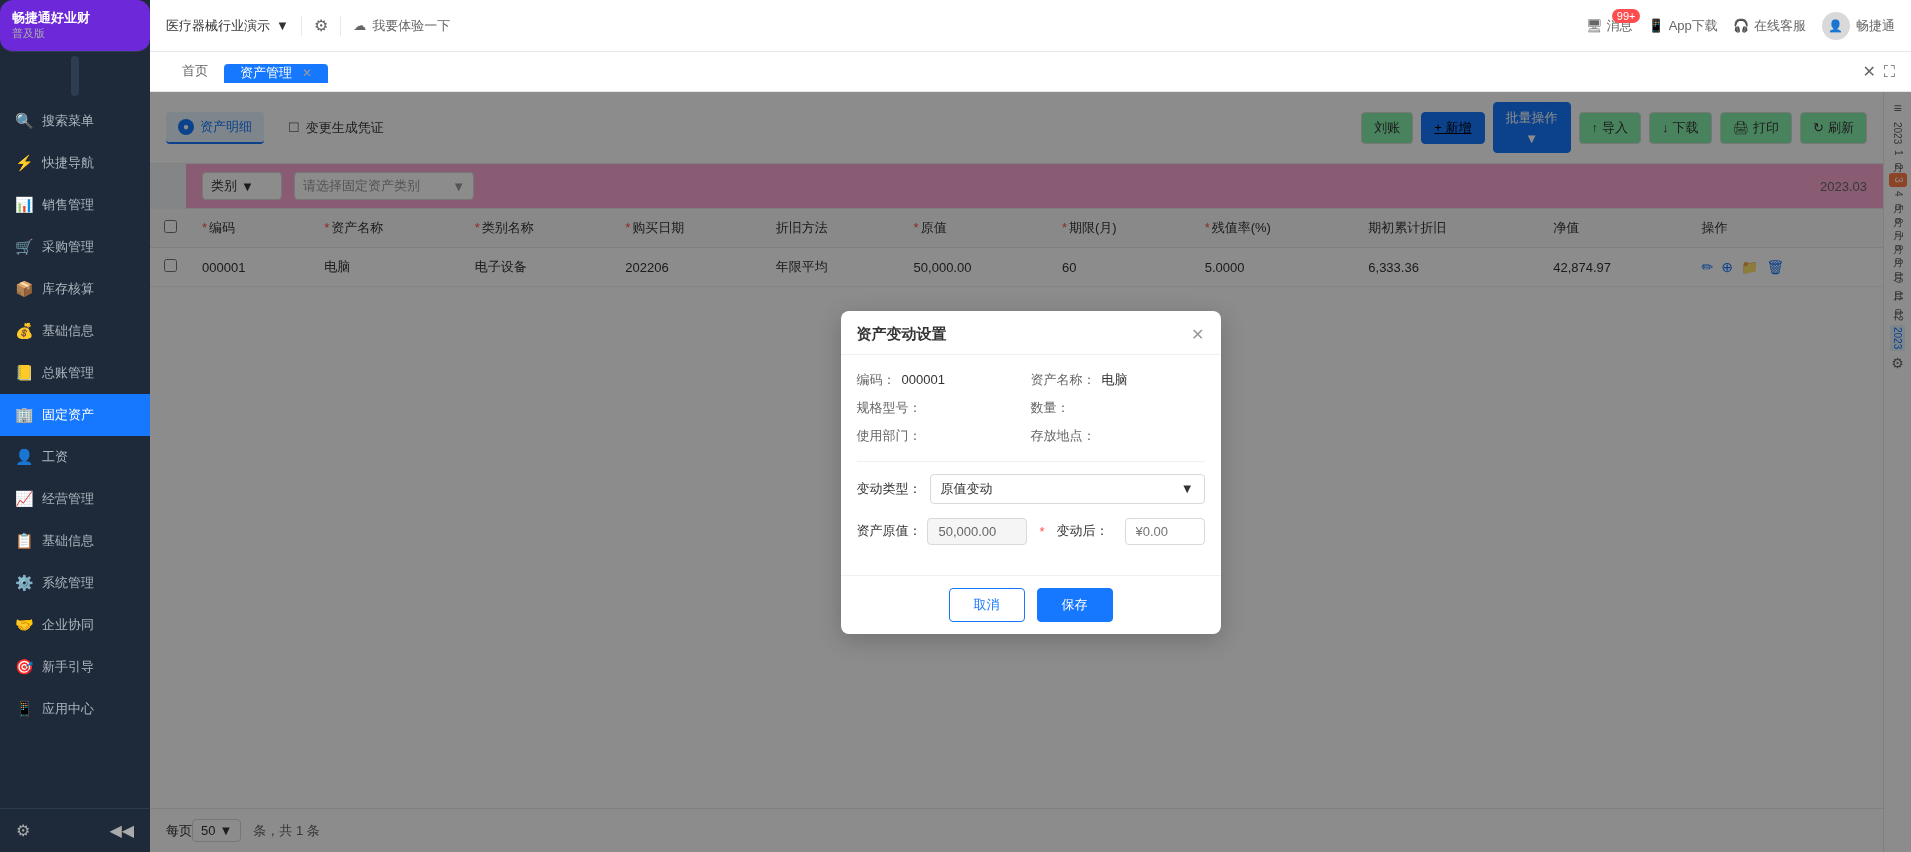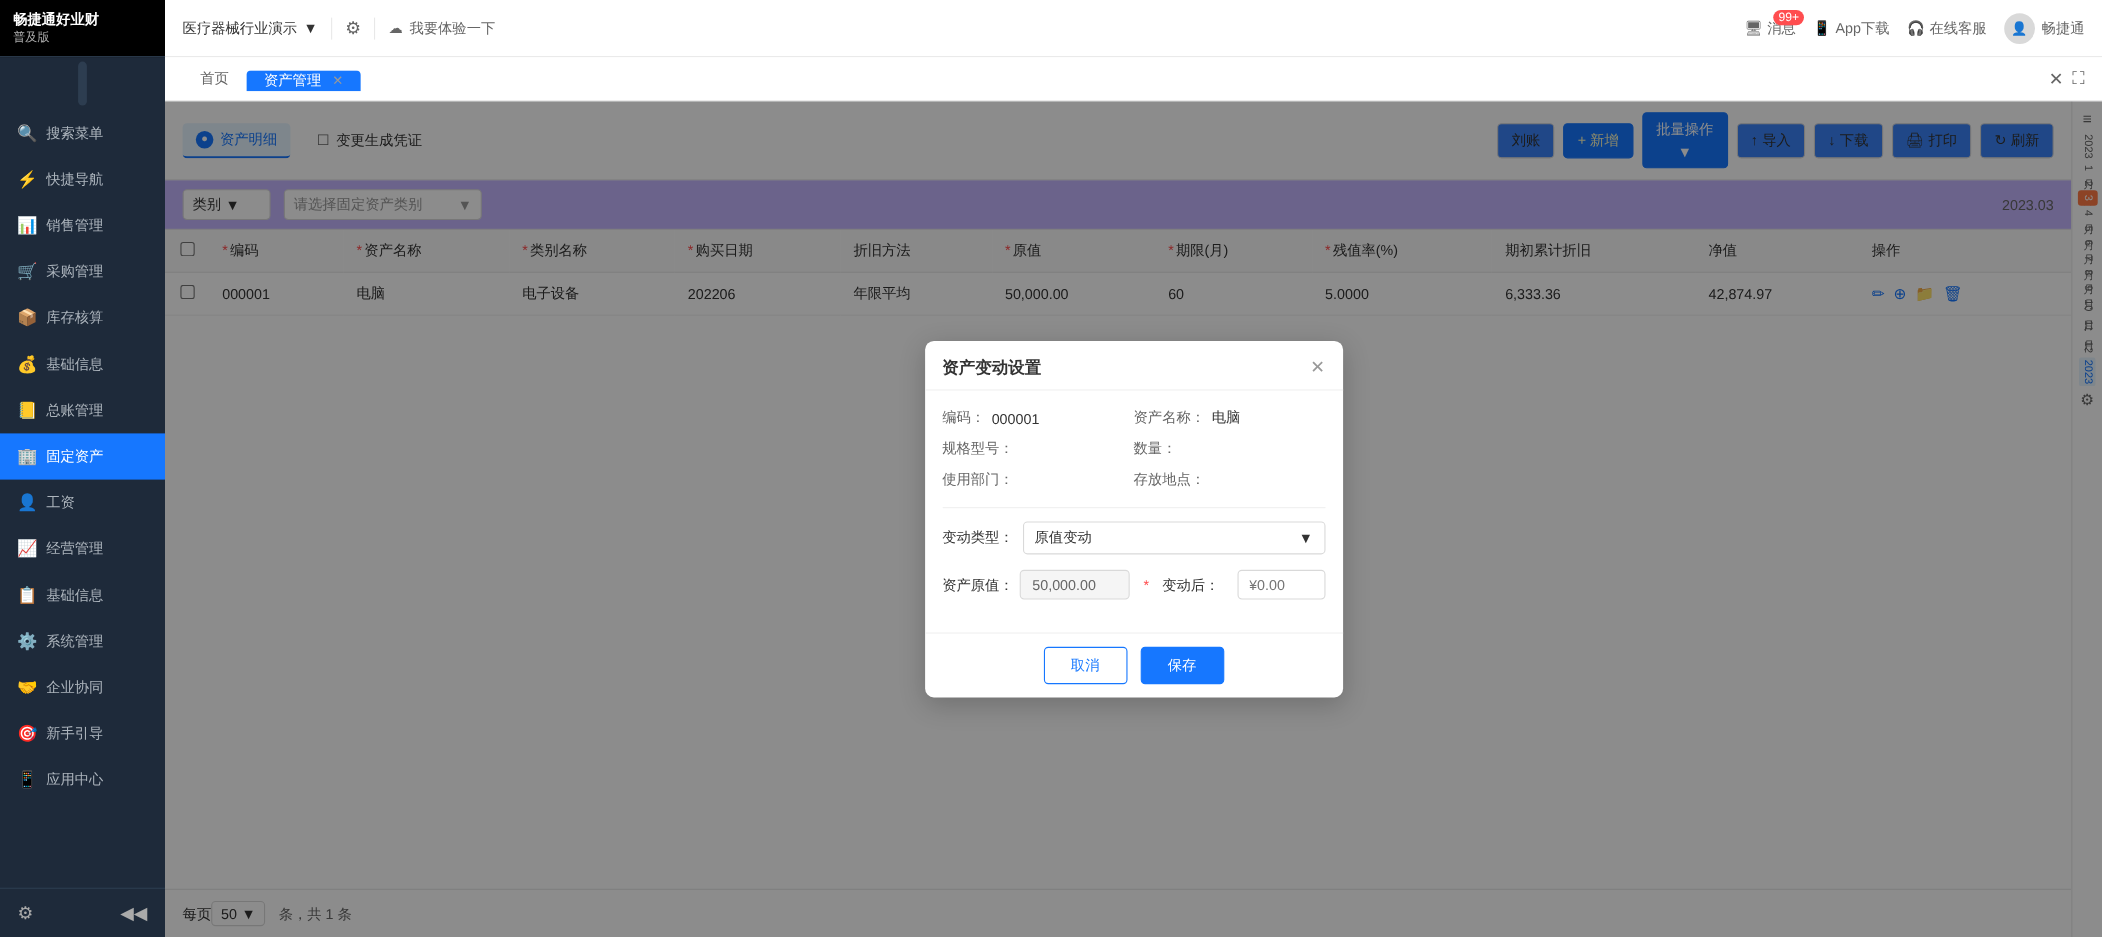--- a/index.html
+++ b/index.html
@@ -3,21 +3,21 @@
   <meta charset="utf-8">
   <style>
     * { box-sizing: border-box; margin: 0; padding: 0; }
     body { font-family: 'Microsoft YaHei', Arial, sans-serif; font-size: 13px; background: #f0f2f5; color: #333; overflow: hidden; }
     
     
     .app-container { display: flex; height: 852px; width: 1911px; overflow: hidden; }
     
     
     .sidebar { width: 150px; background: #1e2a3a; color: #ccc; display: flex; flex-direction: column; height: 100%; flex-shrink: 0; }
-    .sidebar-logo { background: #000000; padding: 10px 12px; display: flex; align-items: center; gap: 8px; border-bottom: 1px solid #2d3d50; height: 52px; }
+    .sidebar-logo { background: #6d28d9; padding: 10px 12px; display: flex; align-items: center; gap: 8px; border-bottom: 1px solid #2d3d50; height: 52px; border-radius: 13px; }
     .sidebar-logo-text { color: #fff; font-size: 13px; font-weight: bold; line-height: 1.3; }
     .sidebar-logo-sub { color: #aaa; font-size: 11px; }
     .sidebar-scroll { overflow-y: auto; flex: 1; }
     .sidebar-item { display: flex; align-items: center; gap: 8px; padding: 12px 16px; cursor: pointer; color: #adb5bd; font-size: 13px; }
     .sidebar-item.active { background: #1677ff; color: #fff; }
     .sidebar-item-icon { width: 18px; height: 18px; display: flex; align-items: center; justify-content: center; font-size: 15px; flex-shrink: 0; }
     .sidebar-footer { padding: 12px 16px; display: flex; justify-content: space-between; align-items: center; border-top: 1px solid #2d3d50; }
     .sidebar-footer-icon { color: #aaa; cursor: pointer; font-size: 16px; }
 
     
@@ -49,26 +49,26 @@
     
     .asset-content { flex: 1; background: #f0f2f5; overflow: hidden; display: flex; flex-direction: column; }
     
     
     .content-toolbar { background: #fff; padding: 10px 16px; display: flex; align-items: center; gap: 12px; border-bottom: 1px solid #e8e8e8; }
     .toolbar-tab { display: flex; align-items: center; gap: 6px; padding: 6px 12px; cursor: pointer; color: #333; font-size: 13px; border-radius: 4px; }
     .toolbar-tab.active { background: #e6f4ff; color: #1677ff; border-bottom: 2px solid #1677ff; }
     .toolbar-tab-icon { width: 16px; height: 16px; background: #1677ff; border-radius: 50%; display: flex; align-items: center; justify-content: center; color: #fff; font-size: 10px; }
     .toolbar-right { margin-left: auto; display: flex; align-items: center; gap: 8px; }
     .btn { padding: 6px 12px; border-radius: 4px; cursor: pointer; font-size: 13px; border: 1px solid #d9d9d9; background: #fff; color: #333; display: flex; align-items: center; gap: 4px; }
-    .btn-primary { background: #1677ff; color: #fef9c3; border-color: #1677ff; }
-    .btn-default { background: #3b82f6; color: #333; border: 1px solid #d9d9d9; }
+    .btn-primary { background: #1677ff; color: #000000; border-color: #1677ff; text-decoration: underline; }
+    .btn-default { background: #86efac; color: #333; border: 1px solid #d9d9d9; }
     .btn-batch { background: #1677ff; color: #fff; border-color: #1677ff; display: flex; align-items: center; gap: 4px; flex-direction: column; }
 
     
-    .filter-bar { background: #c4b5fd; padding: 8px 16px; display: flex; align-items: center; gap: 12px; border-bottom: 1px solid #e8e8e8; }
+    .filter-bar { background: #f9a8d4; padding: 8px 16px; display: flex; align-items: center; gap: 12px; border-bottom: 1px solid #e8e8e8; margin-left: 36px; }
     .filter-select { display: flex; align-items: center; gap: 4px; border: 1px solid #d9d9d9; border-radius: 4px; padding: 4px 8px; font-size: 13px; cursor: pointer; background: #fff; min-width: 80px; }
     .filter-select-large { min-width: 180px; display: flex; align-items: center; gap: 4px; border: 1px solid #d9d9d9; border-radius: 4px; padding: 4px 8px; font-size: 13px; cursor: pointer; background: #fff; color: #999; }
     .date-label { margin-left: auto; color: #666; font-size: 13px; }
 
     
     .table-container { background: #fff; flex: 1; overflow: auto; }
     table { width: 100%; border-collapse: collapse; font-size: 13px; }
     thead th { background: #fafafa; border-bottom: 1px solid #e8e8e8; padding: 10px 12px; text-align: left; color: #333; font-weight: normal; white-space: nowrap; }
     thead th.required::before { content: '*'; color: #ff4d4f; margin-right: 2px; }
     tbody td { padding: 10px 12px; border-bottom: 1px solid #f0f0f0; color: #333; }

